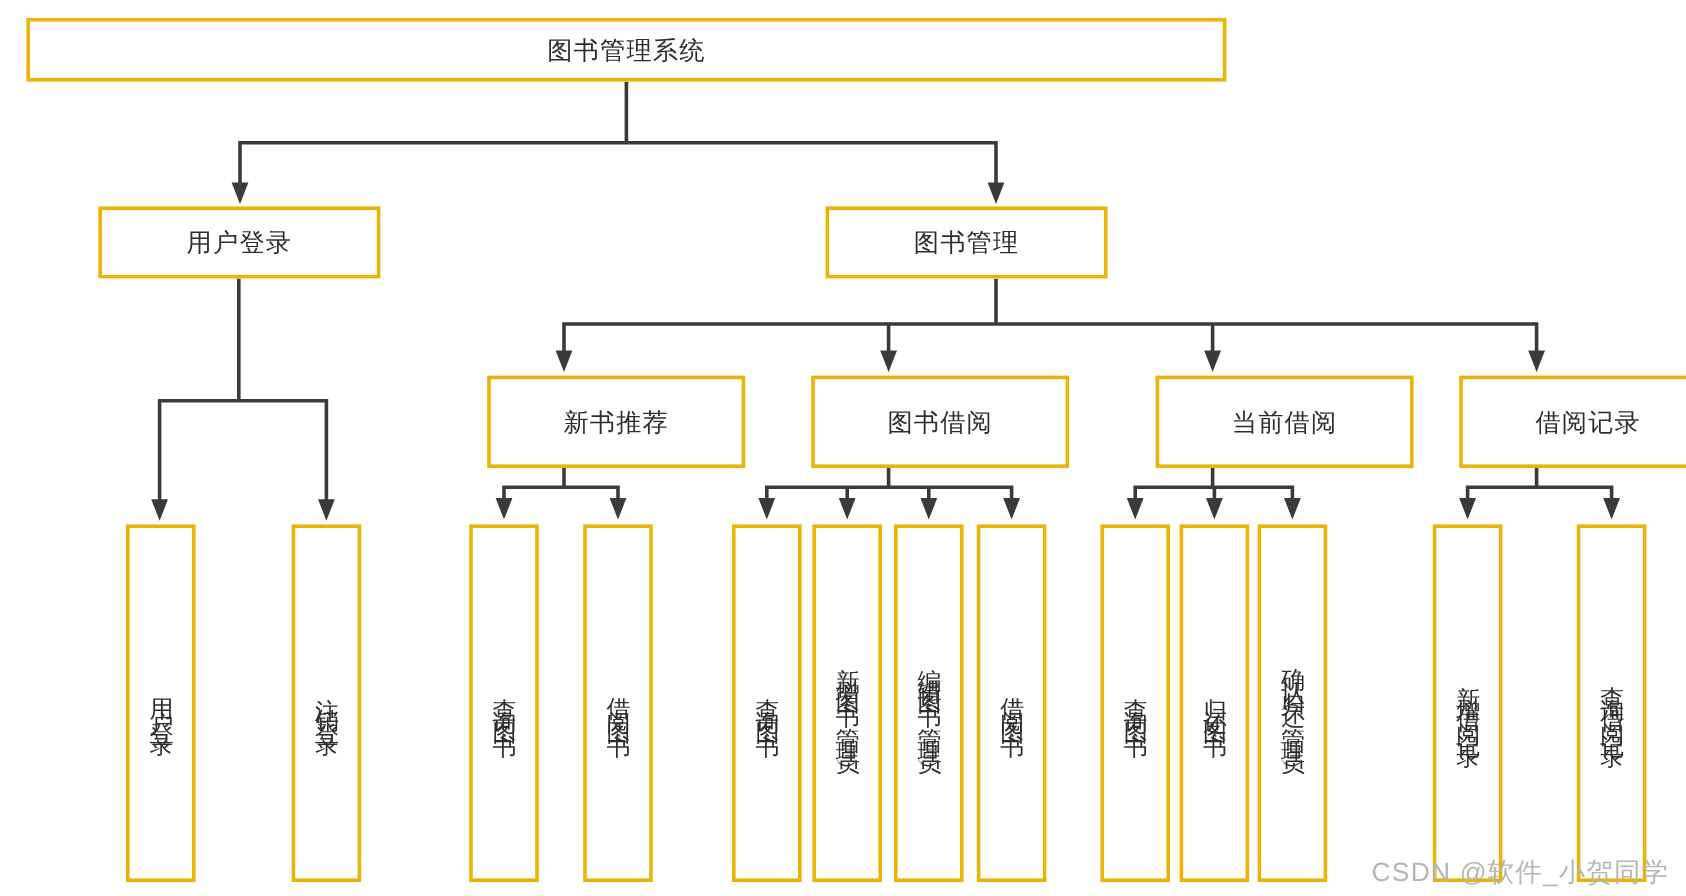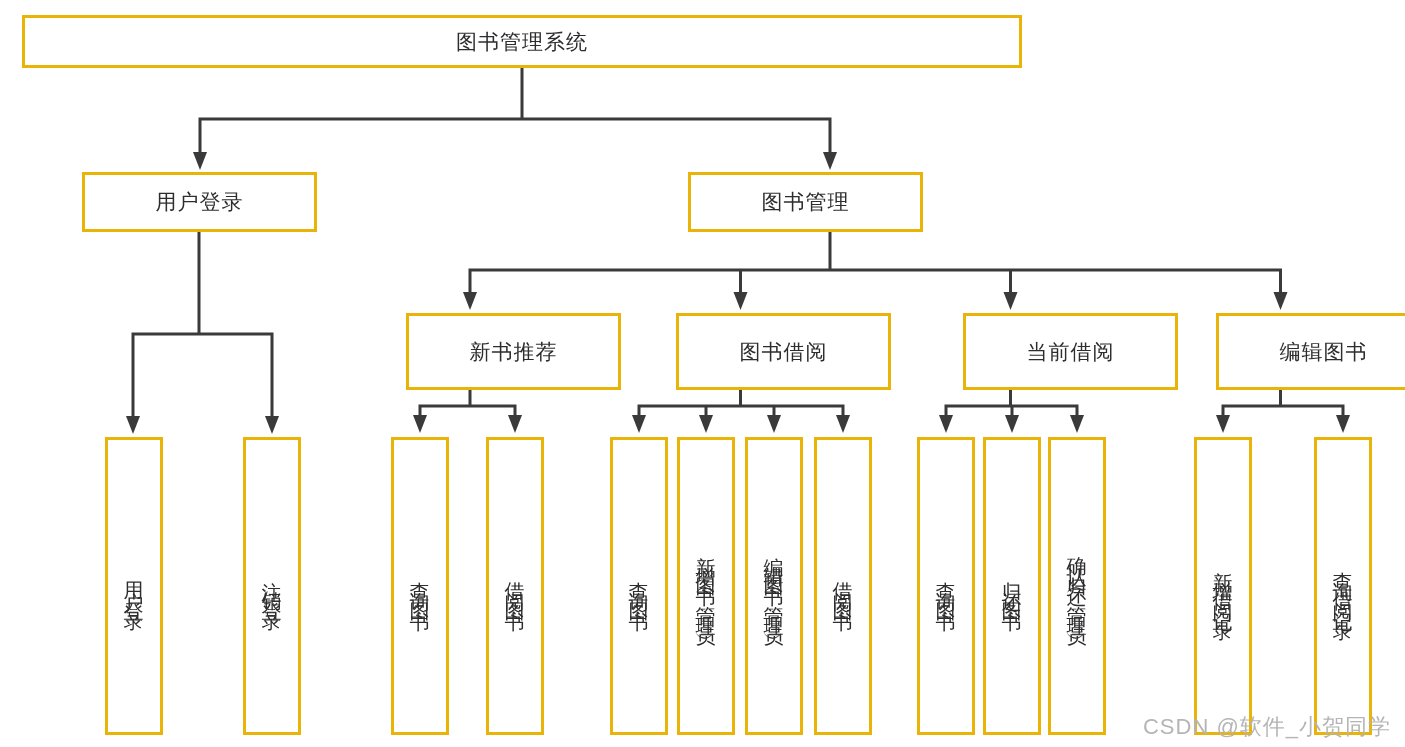--- a/index.html
+++ b/index.html
@@ -130,21 +130,21 @@
   <div class="node hnode l3-node" style="left:363px;">
     <span>新书推荐</span>
   </div>
   <div class="node hnode l3-node" style="left:633px;">
     <span>图书借阅</span>
   </div>
   <div class="node hnode l3-node" style="left:920px;">
     <span>当前借阅</span>
   </div>
   <div class="node hnode l3-node" style="left:1173px;">
-    <span>编辑图书</span>
+    <span>借阅记录</span>
   </div>
 
   <div class="node vnode" style="left:105px;">
     <span class="vtext">用户登录</span>
   </div>
   <div class="node vnode" style="left:243px;">
     <span class="vtext">注销登录</span>
   </div>
 
   <div class="node vnode" style="left:391px;">

